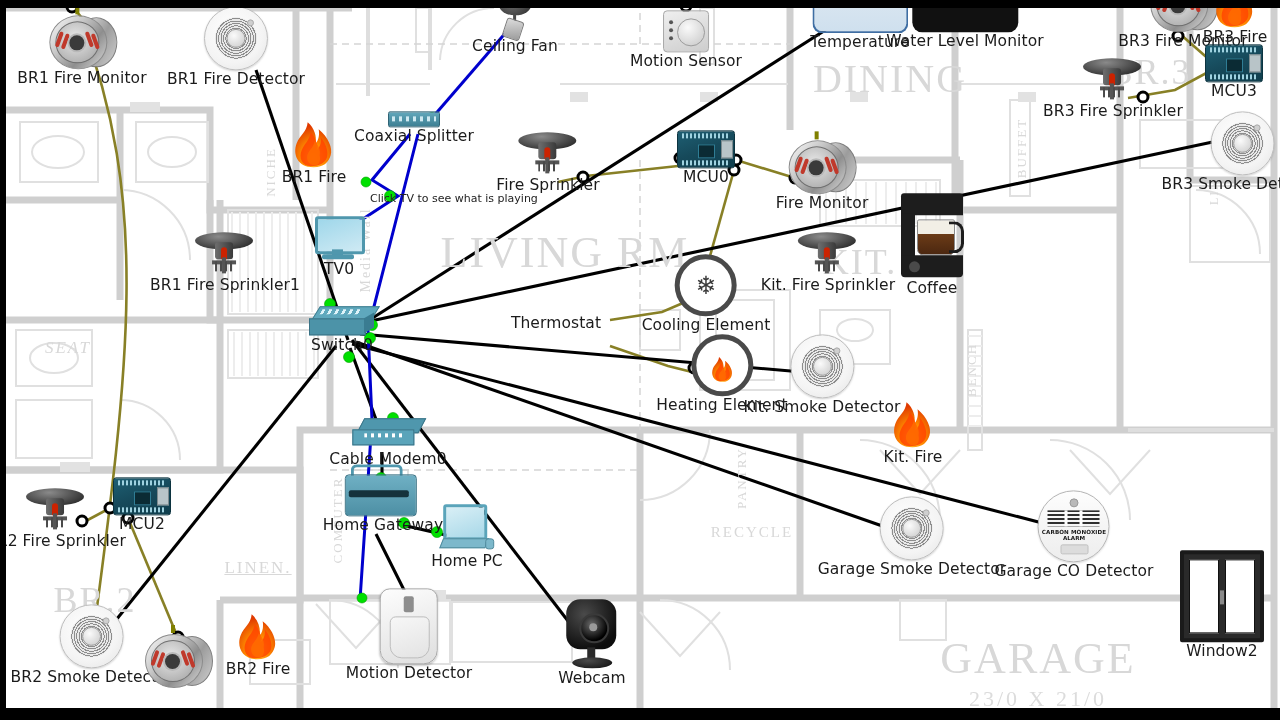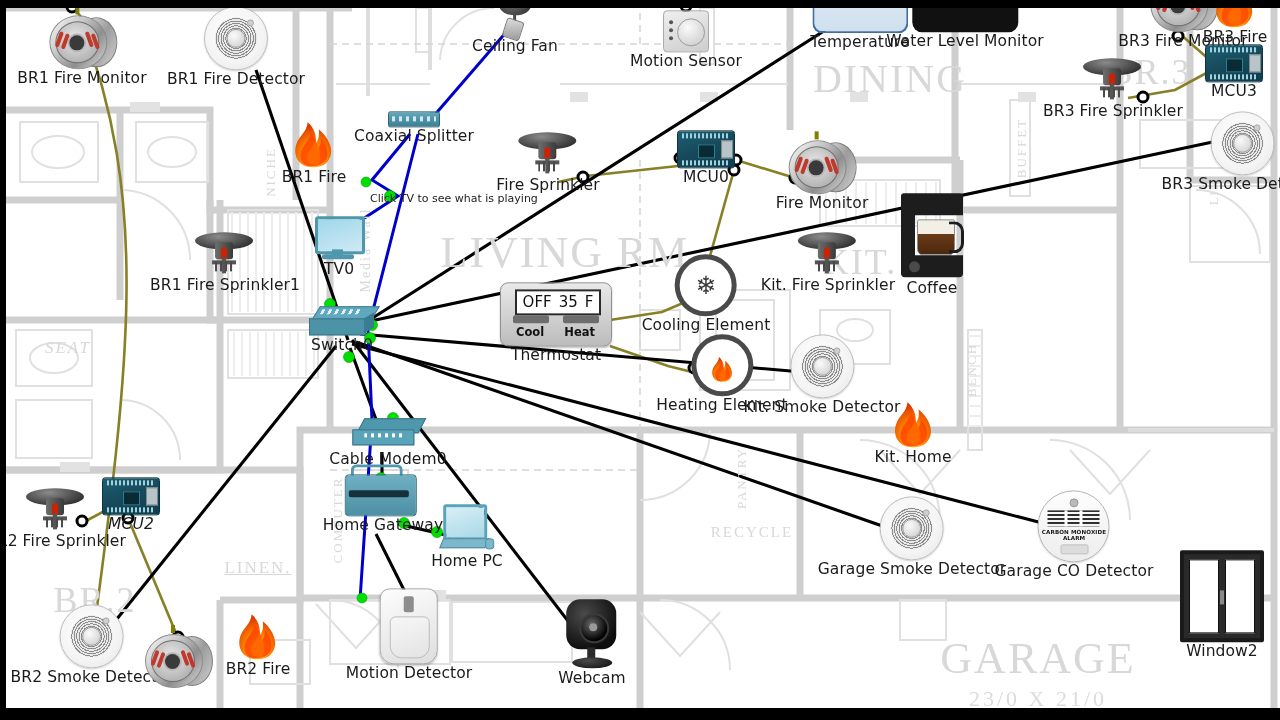--- a/index.html
+++ b/index.html
@@ -639,33 +639,20 @@
           <div class="switch">
             <div class="top"></div>
             <div class="leds"></div>
             <div class="front"></div>
             <div class="side"></div>
           </div>
         </div>
         <div class="lbl">Switch0</div>
       </div>
       <div class="node" style="left: 556px; top: 323px;">
-        <div class="glyph">
-          <div class="thermo">
-            <div class="scr">
-              <span>OFF</span>
-              <span>35</span>
-              <span>F</span>
-            </div>
-            <div class="btn" style="left:12px"></div>
-            <div class="btn" style="right:12px"></div>
-            <div class="cap" style="left:15px">Cool</div>
-            <div class="cap" style="right:16px">Heat</div>
-          </div>
-        </div>
         <div class="lbl">Thermostat</div>
       </div>
       <div class="node" style="left: 706px; top: 294px;">
         <div class="glyph">
           <div class="elem cool">❄</div>
         </div>
         <div class="lbl">Cooling Element</div>
       </div>
       <div class="node" style="left: 828px; top: 262px;">
         <div class="glyph">
@@ -717,21 +704,21 @@
                   <stop offset="45%" stop-color="#ff8c00"></stop>
                   <stop offset="100%" stop-color="#e03a00"></stop>
                 </radialGradient>
               </defs>
               <path d="M23 57 C6 57 2 43 6 33 C9 25 16 22 17 12 C24 18 26 26 25 33 C28 30 29 24 28 19 C38 27 42 38 40 45 C38 52 33 57 23 57 Z" fill="url(#fg4)"></path>
               <path d="M20 56 C11 56 8 47 11 40 C14 33 19 30 20 22 C25 27 27 34 26 40 C30 36 31 31 30 27 C36 34 38 43 36 48 C34 53 28 56 20 56 Z" fill="#ff4500" opacity=".85"></path>
               <path d="M24 55 C18 55 15 49 17 44 C19 39 23 37 24 31 C28 35 30 40 29 45 C30 50 29 55 24 55 Z" fill="#ff6a00" opacity=".9"></path>
             </svg>
           </div>
         </div>
-        <div class="lbl">Kit. Home</div>
+        <div class="lbl">Kit. Fire</div>
       </div>
       <div class="node" style="left: 388px; top: 443px;">
         <div class="glyph">
           <div class="modem">
             <div class="top"></div>
             <div class="front"></div>
             <div class="leds"></div>
           </div>
         </div>
         <div class="lbl">Cable Modem0</div>
@@ -749,21 +736,21 @@
       <div class="node" style="left: 467px; top: 537px;">
         <div class="glyph">
           <div class="pc">
             <div class="mon"></div>
             <div class="kb"></div>
             <div class="ms"></div>
           </div>
         </div>
         <div class="lbl">Home PC</div>
       </div>
-      <div class="node" style="left: 131px; top: 505px; font-style: italic;">
+      <div class="node" style="left: 142px; top: 505px;">
         <div class="glyph">
           <div class="mcu">
             <span class="hdr"></span>
             <span class="hdr2"></span>
             <span class="chip"></span>
             <span class="usb"></span>
           </div>
         </div>
         <div class="lbl">MCU2</div>
       </div>

